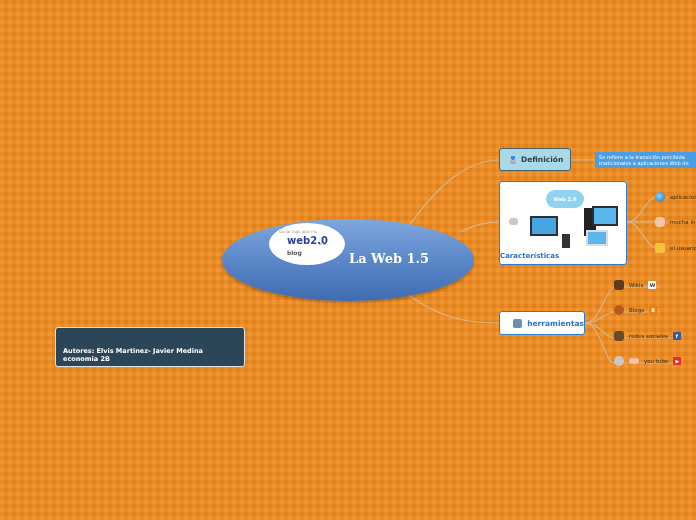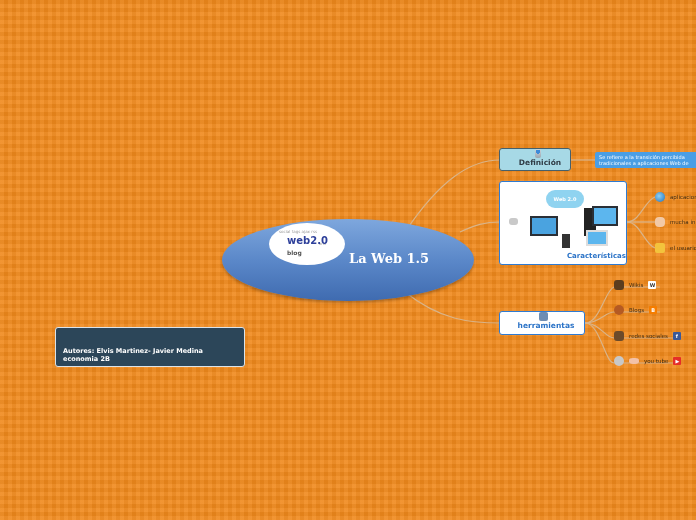--- a/index.html
+++ b/index.html
@@ -24,27 +24,27 @@
     }
     .central-img .w { position: absolute; left: 18px; top: 12px; font-size: 10px; font-weight: bold; color: #2d3f9a; }
     .central-img .b { position: absolute; left: 18px; top: 26px; font-size: 6px; font-weight: bold; color: #555; }
     .central-img .noise { position: absolute; font-size: 4px; color: #999; }
     .central-title {
       position: absolute; left: 127px; top: 32px; font-family: "DejaVu Serif", serif;
       font-size: 13px; font-weight: bold; color: #fff;
     }
     .node {
       position: absolute; border-radius: 3px; font-weight: bold;
-      display: flex; align-items: center; box-sizing: border-box; flex-direction: column;
+      display: flex; align-items: center; box-sizing: border-box;
     }
     .def-node { left: 499px; top: 148px; width: 72px; height: 23px; background: #a7d9e6; border: 1.5px solid #46606c; color: #2f3b45; font-size: 7.5px; padding-left: 10px; }
     .def-text { position: absolute; left: 595px; top: 152px; width: 110px; height: 16px; background: #4a9ee5; color: #fff; font-size: 5px; line-height: 6px; padding: 2px 4px; border-radius: 2px; box-sizing: border-box; white-space: nowrap; overflow: hidden; }
     .car-node { left: 499px; top: 181px; width: 128px; height: 84px; background: #fff; border: 1.5px solid #2f7bd2; border-radius: 3px; }
-    .car-label { position: absolute; left: 0; right: 0; top: 70px; text-align: right; color: #2b73c7; font-size: 7px; font-weight: bold; }
-    .herr-node { left: 499px; top: 311px; width: 86px; height: 24px; background: #fff; border: 1.5px solid #2f7bd2; color: #2b73c7; font-size: 7.5px; padding-left: 8px; }
+    .car-label { position: absolute; left: 0; right: 0; top: 70px; text-align: left; color: #2b73c7; font-size: 7px; font-weight: bold; }
+    .herr-node { left: 499px; top: 311px; width: 86px; height: 24px; background: #fff; border: 1.5px solid #2f7bd2; color: #2b73c7; font-size: 7.5px; padding-left: 8px; justify-content: flex-end; }
     .icon { display: inline-block; width: 9px; height: 9px; border-radius: 2px; margin-right: 5px; }
     .leaf { position: absolute; font-size: 5.5px; color: #3d2a10; display: flex; align-items: center; white-space: nowrap; }
     .leaf .ic { width: 10px; height: 10px; margin-right: 5px; border-radius: 50%; display: inline-block; }
     .badge { display: inline-block; width: 8px; height: 8px; margin-left: 5px; border-radius: 1px; font-size: 5px; text-align: center; line-height: 8px; color: #fff; font-weight: bold; }
     .authors {
       position: absolute; left: 55px; top: 327px; width: 190px; height: 27px;
       background: #2c4659; border: 1px solid #dbe3e8; border-radius: 3px;
       color: #fff; font-size: 6.5px; font-weight: bold; line-height: 8px;
       padding: 19px 7px; box-sizing: border-box;
     }

